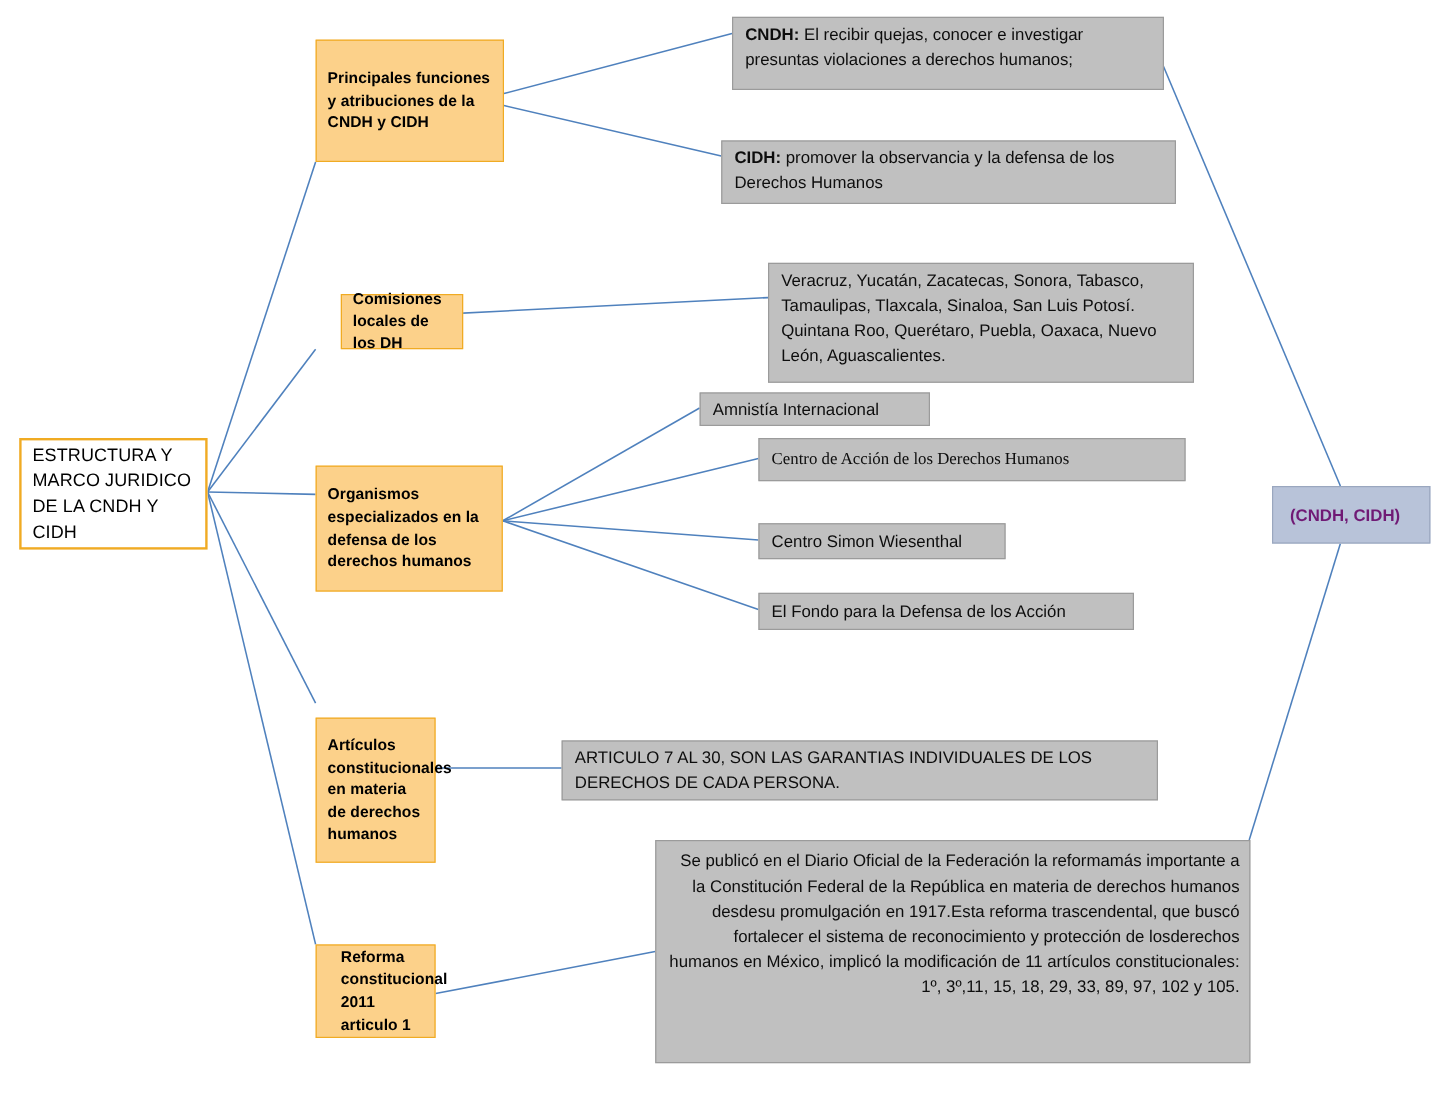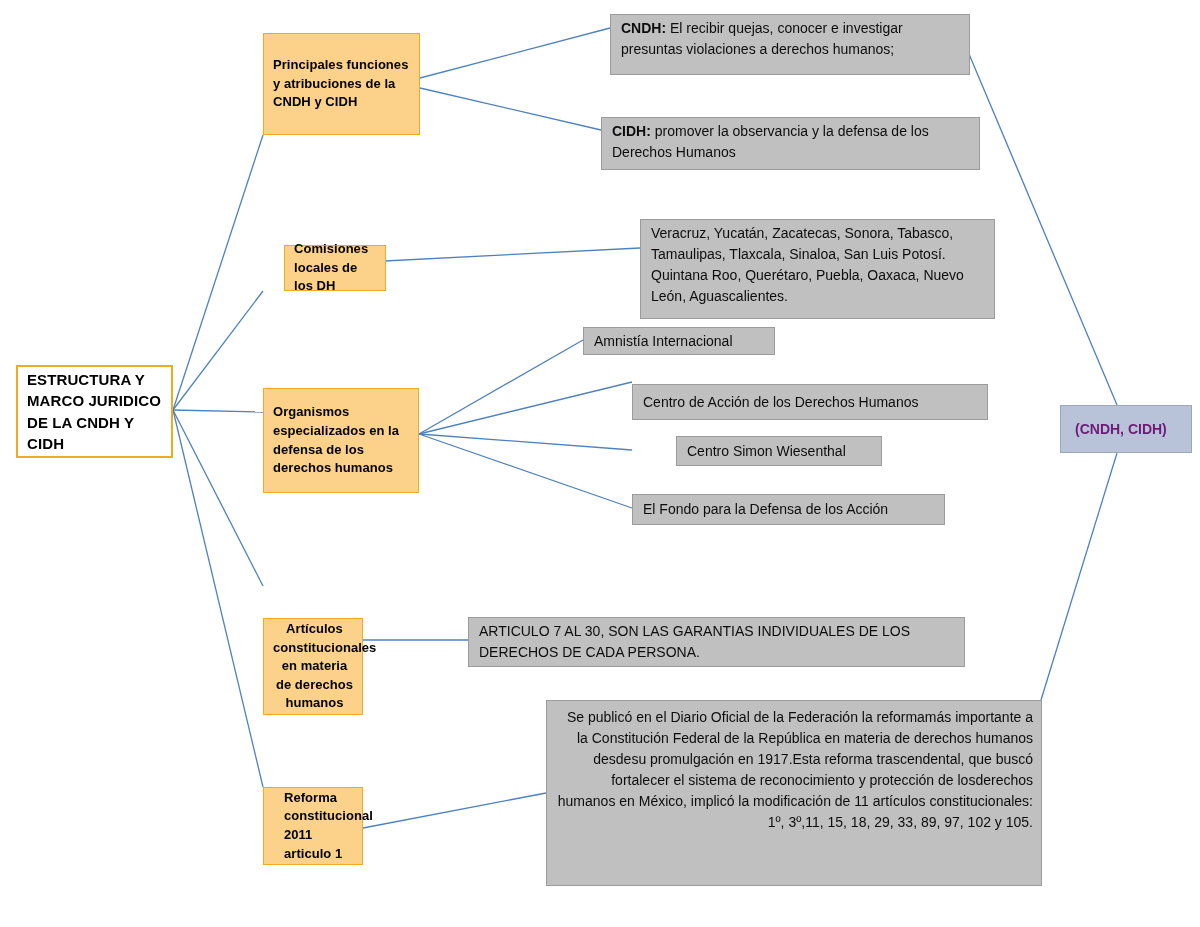--- a/index.html
+++ b/index.html
@@ -37,21 +37,21 @@
   }
   .node .txt {
     display: block;
     width: 100%;
     white-space: pre-line;
   }
   
   .root {
     background: #ffffff;
     border: 2px solid #f0ab23;
-    font-weight: bold;
+    font-weight: normal;
     font-size: 15px;
     line-height: 1.42;
     color: #000000;
     padding: 2px 8px 2px 9px;
     letter-spacing: 0.1px;
   }
   
   .branch {
     background: #fcd18a;
     border: 1px solid #f0ab23;
@@ -127,21 +127,21 @@
   </div>
 
   <div class="node branch" style="left:263px; top:245px; width:102px; height:46px;margin-left:21px;">
     <span class="txt">Comisiones locales de los DH</span>
   </div>
 
   <div class="node branch" style="left:263px; top:388px; width:156px; height:105px;">
     <span class="txt">Organismos especializados en la defensa de los derechos humanos</span>
   </div>
 
-  <div class="node branch" style="left:263px; top:618px; width:100px; height:97px;text-align:center;">
+  <div class="node branch" style="left:263px; top:598px; width:100px; height:121px;">
     <span class="txt">Artículos constitucionales en materia de derechos humanos</span>
   </div>
 
   <div class="node branch" style="left:263px; top:787px; width:100px; height:78px;padding-left:20px;">
     <span class="txt">Reforma constitucional 2011 articulo 1</span>
   </div>
 
   <div class="node leaf" style="left:610px; top:14px; width:360px; height:61px;">
     <span class="txt"><b>CNDH:</b><span> El recibir quejas, conocer e investigar presuntas violaciones a derechos humanos;</span></span>
   </div>
@@ -151,25 +151,25 @@
   </div>
 
   <div class="node leaf" style="left:640px; top:195px; width:355px; height:100px;margin-top:24px;">
     <span class="txt">Veracruz, Yucatán, Zacatecas, Sonora, Tabasco, Tamaulipas, Tlaxcala, Sinaloa, San Luis Potosí. Quintana Roo, Querétaro, Puebla, Oaxaca, Nuevo León, Aguascalientes.</span>
   </div>
 
   <div class="node leaf center" style="left:583px; top:327px; width:192px; height:28px;">
     <span class="txt">Amnistía Internacional</span>
   </div>
 
-  <div class="node leaf center" style="left:632px; top:384px; width:356px; height:36px;">
+  <div class="node leaf center" style="left:632px; top:365px; width:356px; height:36px;font-family:Liberation Serif, serif;">
     <span class="txt">Centro de Acción de los Derechos Humanos</span>
   </div>
 
-  <div class="node leaf center" style="left:632px; top:436px; width:206px; height:30px;margin-left:44px;">
+  <div class="node leaf center" style="left:632px; top:436px; width:206px; height:30px;">
     <span class="txt">Centro Simon Wiesenthal</span>
   </div>
 
   <div class="node leaf center" style="left:632px; top:494px; width:313px; height:31px;">
     <span class="txt">El Fondo para la Defensa de los Acción</span>
   </div>
 
   <div class="node leaf" style="left:468px; top:617px; width:497px; height:50px;">
     <span class="txt">ARTICULO 7 AL 30, SON LAS GARANTIAS INDIVIDUALES DE LOS DERECHOS DE CADA PERSONA.</span>
   </div>

